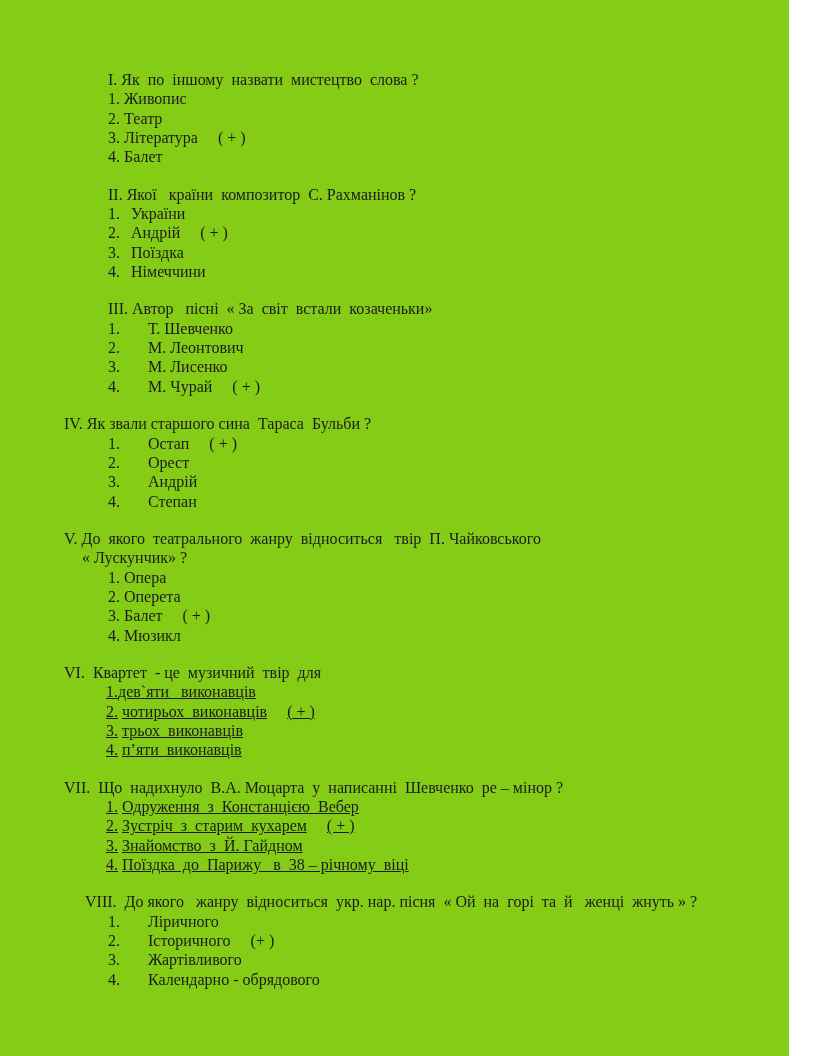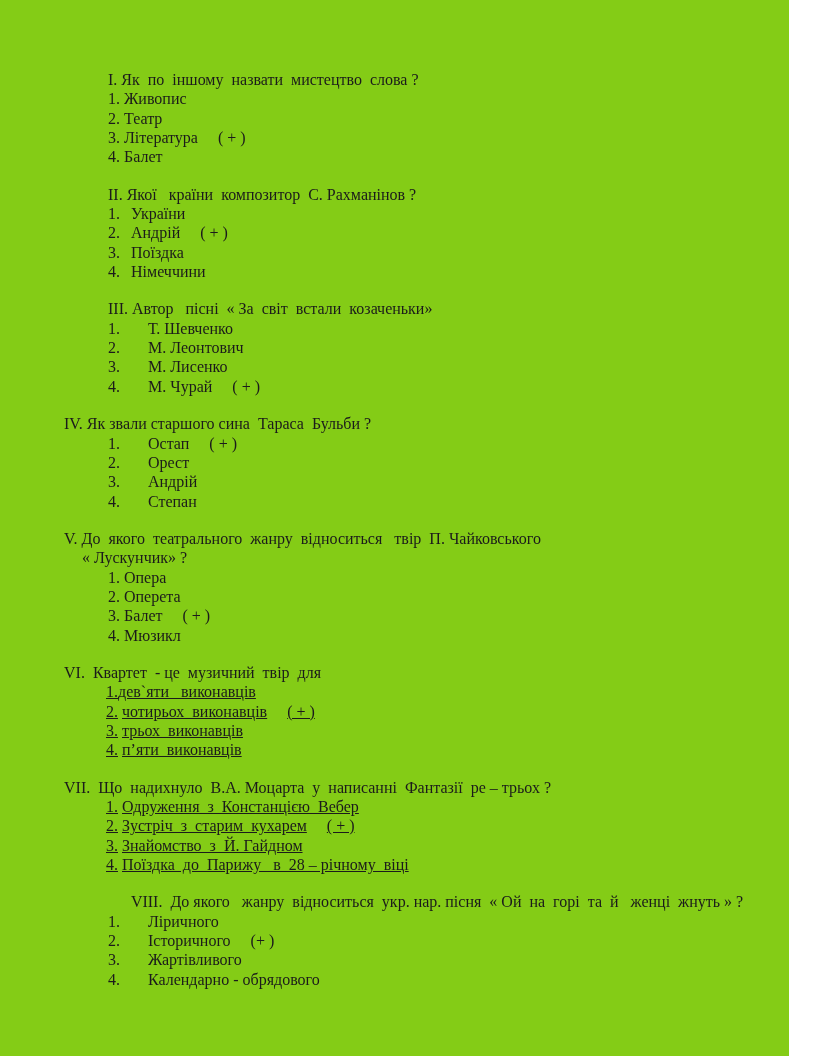--- a/index.html
+++ b/index.html
@@ -20,21 +20,21 @@
     padding-top: 70px;
     overflow: hidden;
   }
   .question { margin-bottom: 18px; }
   .q-h, .opt { white-space: pre; }
   .opt-num, .opt-text, .mark { white-space: pre; }
 
   
   .ind-a { margin-left: 108px; }   
   .ind-b { margin-left: 64px; }    
-  .ind-c { margin-left: 85px; text-align: center; }    
+  .ind-c { margin-left: 85px; }    
   .ind-d { margin-left: 82px; }    
 
   
   .opt-a { margin-left: 108px; }   
   .opt-b { margin-left: 106px; text-decoration: underline; }   
 
   
   .gap-s .opt-num { margin-right: 4px; }
   .gap-m .opt-num { margin-right: 11px; }
   .col .opt-num { display: inline-block; min-width: 40px; margin-right: 0; }
@@ -91,25 +91,25 @@
 
   <section class="question">
     <div class="q-h ind-b">VI.  Квартет  - це  музичний  твір  для</div>
     <div class="opt opt-b gap-s nogap"><span class="opt-num">1.</span><span class="opt-text">дев`яти   виконавців</span><span class="mark"></span></div>
     <div class="opt opt-b gap-s"><span class="opt-num">2.</span><span class="opt-text">чотирьох  виконавців</span><span class="mark">( + )</span></div>
     <div class="opt opt-b gap-s"><span class="opt-num">3.</span><span class="opt-text">трьох  виконавців</span><span class="mark"></span></div>
     <div class="opt opt-b gap-s"><span class="opt-num">4.</span><span class="opt-text">п’яти  виконавців</span><span class="mark"></span></div>
   </section>
 
   <section class="question">
-    <div class="q-h ind-b">VII.  Що  надихнуло  В.А. Моцарта  у  написанні  Фантазії  ре – трьох ?</div>
+    <div class="q-h ind-b">VII.  Що  надихнуло  В.А. Моцарта  у  написанні  Шевченко  ре – мінор ?</div>
     <div class="opt opt-b gap-s"><span class="opt-num">1.</span><span class="opt-text">Одруження  з  Констанцією  Вебер</span><span class="mark"></span></div>
     <div class="opt opt-b gap-s"><span class="opt-num">2.</span><span class="opt-text">Зустріч  з  старим  кухарем</span><span class="mark">( + )</span></div>
     <div class="opt opt-b gap-s"><span class="opt-num">3.</span><span class="opt-text">Знайомство  з  Й. Гайдном</span><span class="mark"></span></div>
-    <div class="opt opt-b gap-s"><span class="opt-num">4.</span><span class="opt-text">Поїздка  до  Парижу   в  28 – річному  віці</span><span class="mark"></span></div>
+    <div class="opt opt-b gap-s"><span class="opt-num">4.</span><span class="opt-text">Поїздка  до  Парижу   в  38 – річному  віці</span><span class="mark"></span></div>
   </section>
 
   <section class="question">
     <div class="q-h ind-c">VIII.  До якого   жанру  відноситься  укр. нар. пісня  « Ой  на  горі  та  й   женці  жнуть » ?</div>
     <div class="opt opt-a col"><span class="opt-num">1.</span><span class="opt-text">Ліричного</span><span class="mark"></span></div>
     <div class="opt opt-a col"><span class="opt-num">2.</span><span class="opt-text">Історичного</span><span class="mark">(+ )</span></div>
     <div class="opt opt-a col"><span class="opt-num">3.</span><span class="opt-text">Жартівливого</span><span class="mark"></span></div>
     <div class="opt opt-a col"><span class="opt-num">4.</span><span class="opt-text">Календарно - обрядового</span><span class="mark"></span></div>
   </section>
 

